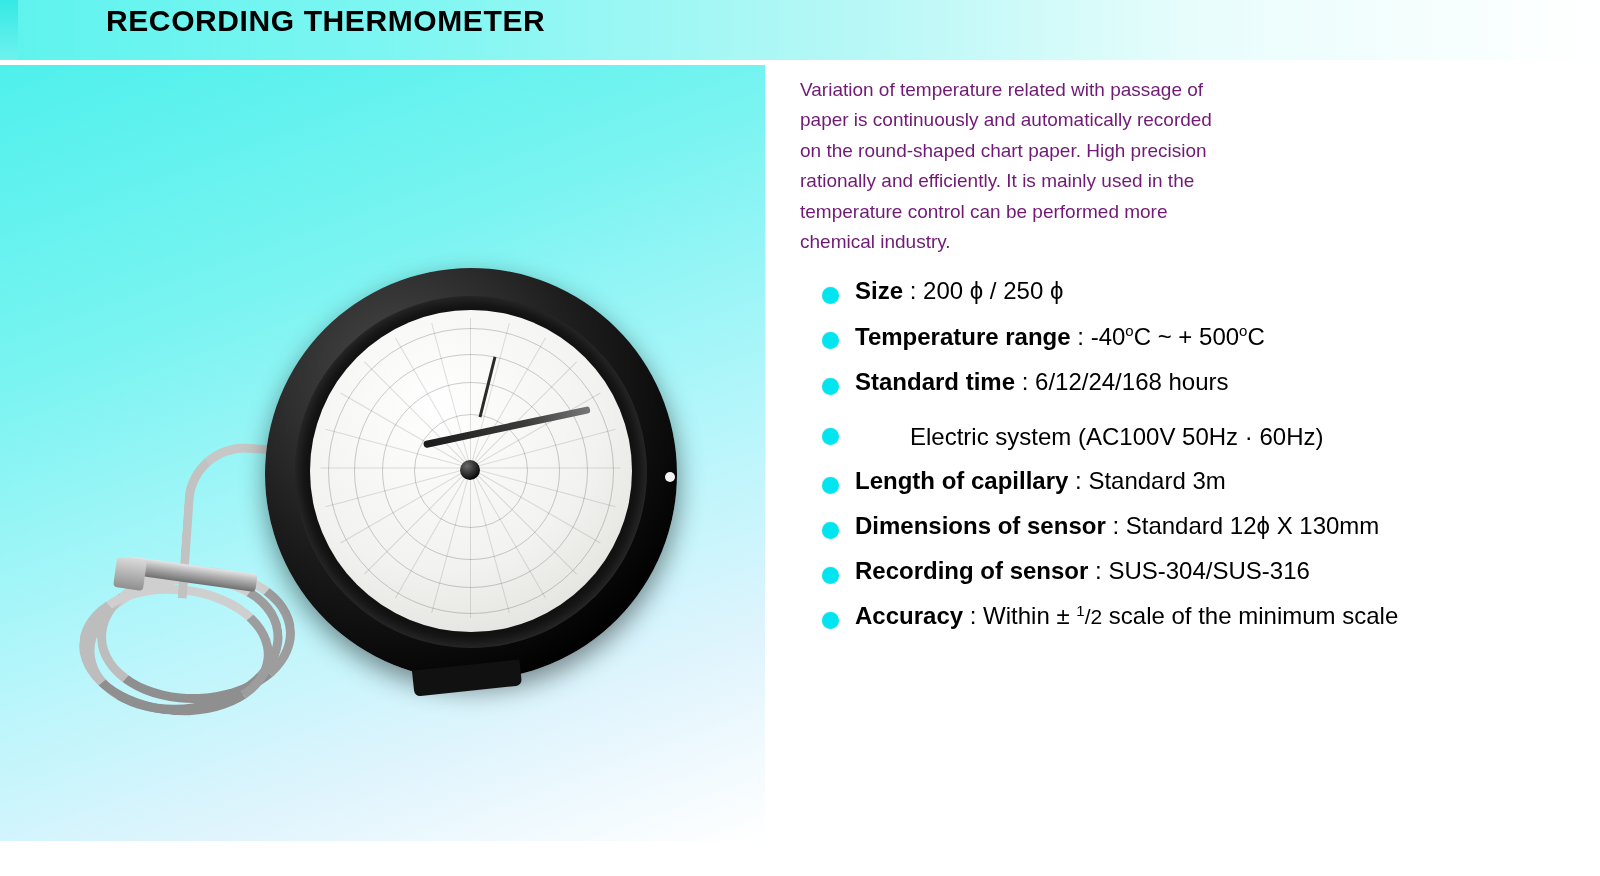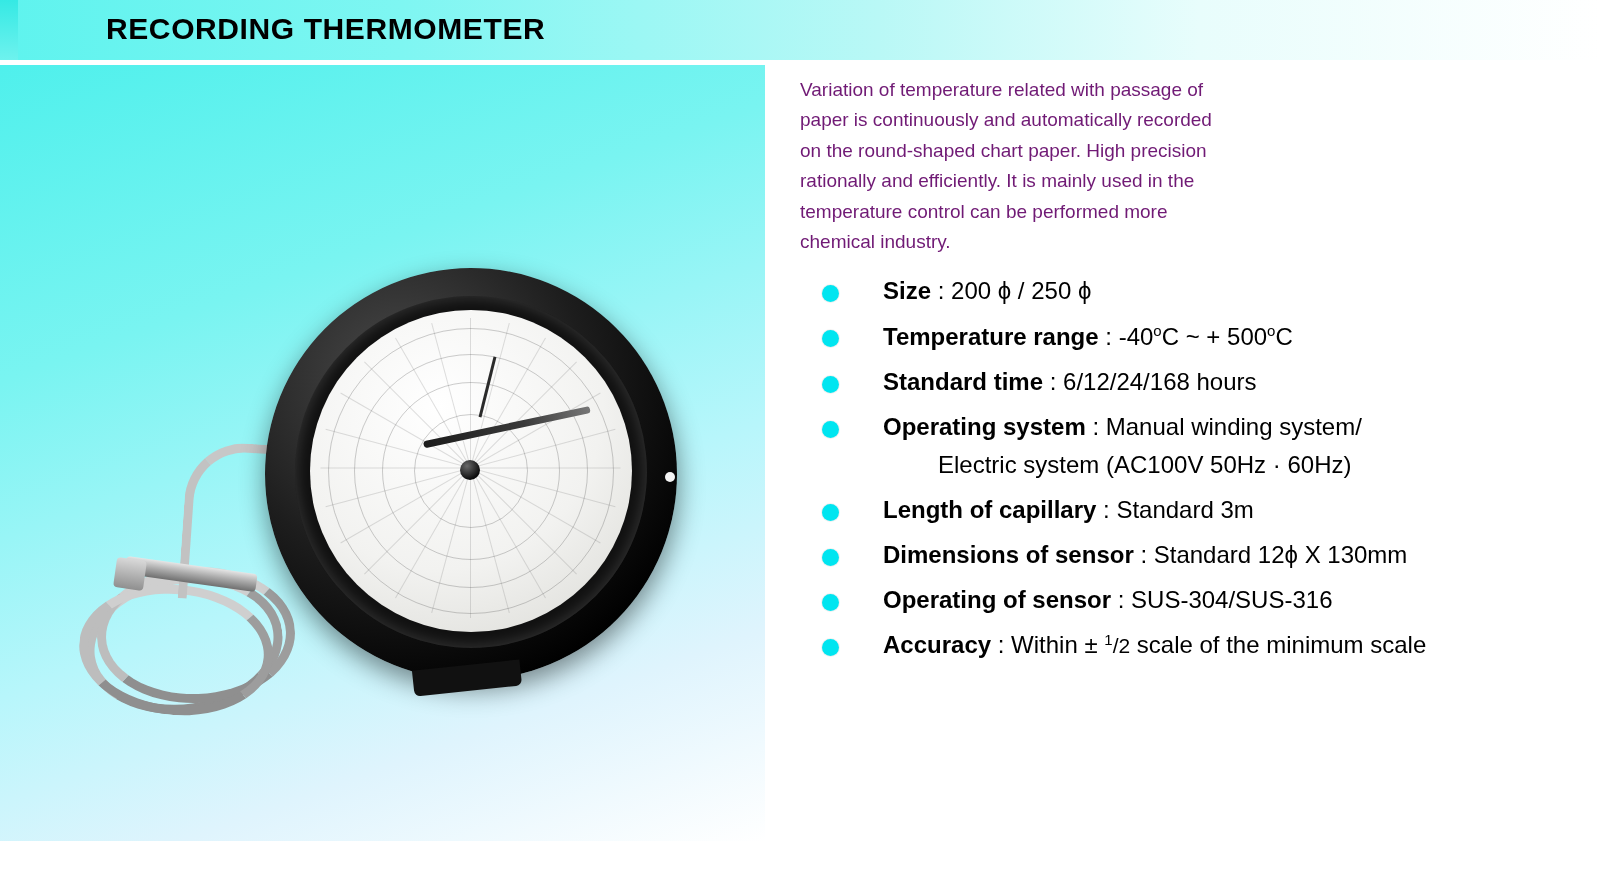--- a/index.html
+++ b/index.html
@@ -33,21 +33,21 @@
     position: absolute;
     left: 0;
     top: 0;
     width: 18px;
     height: 60px;
     background: linear-gradient(to bottom, #35e9e4, #6ef2ee);
   }
   .header-title {
     position: absolute;
     left: 106px;
-    top: 12px;
+    top: 4px;
     font-size: 30px;
     font-weight: bold;
     letter-spacing: 0.6px;
     color: #000000;
     font-family: "Liberation Sans", sans-serif;
   }
   .header-underline {
     position: absolute;
     left: 0;
     top: 60px;
@@ -242,23 +242,22 @@
     font-size: 19px;
     line-height: 1.02;
     color: #701a75;
     white-space: nowrap;
   }
   .specs {
     margin-top: 26px;
   }
   .spec-row {
     display: flex;
-    align-items: flex-start;
+    align-items: center;
     margin-bottom: 16px;
-    gap: 28px;
   }
   .bullet {
     flex: 0 0 auto;
     width: 17px;
     height: 17px;
     border-radius: 50%;
     background: #00e5f0;
     margin: 8px 16px 0 22px;
     box-shadow: 0 0 0 1px rgba(0,0,0,0.06);
   }
@@ -373,23 +372,20 @@
       <div class="spec-row">
         <span class="bullet"></span>
         <div class="spec-text">
           <span class="spec-label">Standard time</span><span> : </span><span class="spec-value">6/12/24/168 hours</span>
         </div>
       </div>
 
       <div class="spec-row">
         <span class="bullet"></span>
         <div class="spec-text">
-          <div>
-            <span class="spec-label">Operating system</span><span> : </span><span class="spec-value">Manual winding system/</span>
-          </div>
           <div class="continuation">Electric system (AC100V 50Hz · 60Hz)</div>
         </div>
       </div>
 
       <div class="spec-row">
         <span class="bullet"></span>
         <div class="spec-text">
           <span class="spec-label">Length of capillary</span><span> : </span><span class="spec-value">Standard 3m</span>
         </div>
       </div>
@@ -397,21 +393,21 @@
       <div class="spec-row">
         <span class="bullet"></span>
         <div class="spec-text">
           <span class="spec-label">Dimensions of sensor</span><span> : </span><span class="spec-value">Standard 12ϕ X 130mm</span>
         </div>
       </div>
 
       <div class="spec-row">
         <span class="bullet"></span>
         <div class="spec-text">
-          <span class="spec-label">Operating of sensor</span><span> : </span><span class="spec-value">SUS-304/SUS-316</span>
+          <span class="spec-label">Recording of sensor</span><span> : </span><span class="spec-value">SUS-304/SUS-316</span>
         </div>
       </div>
 
       <div class="spec-row">
         <span class="bullet"></span>
         <div class="spec-text">
           <span class="spec-label">Accuracy</span><span> :  </span><span class="spec-value">Within ± <span class="frac"><span class="sup">1</span>/2</span> scale of the minimum scale</span>
         </div>
       </div>
 

